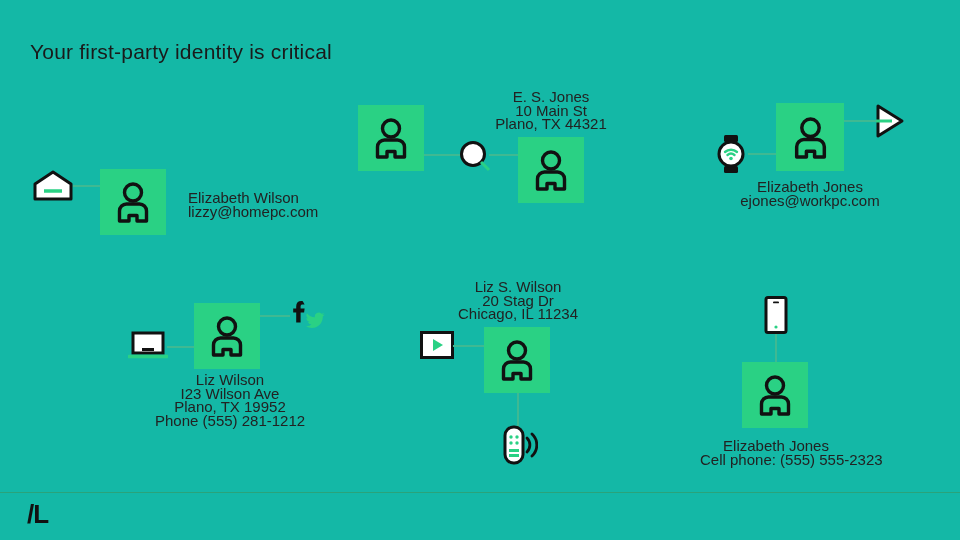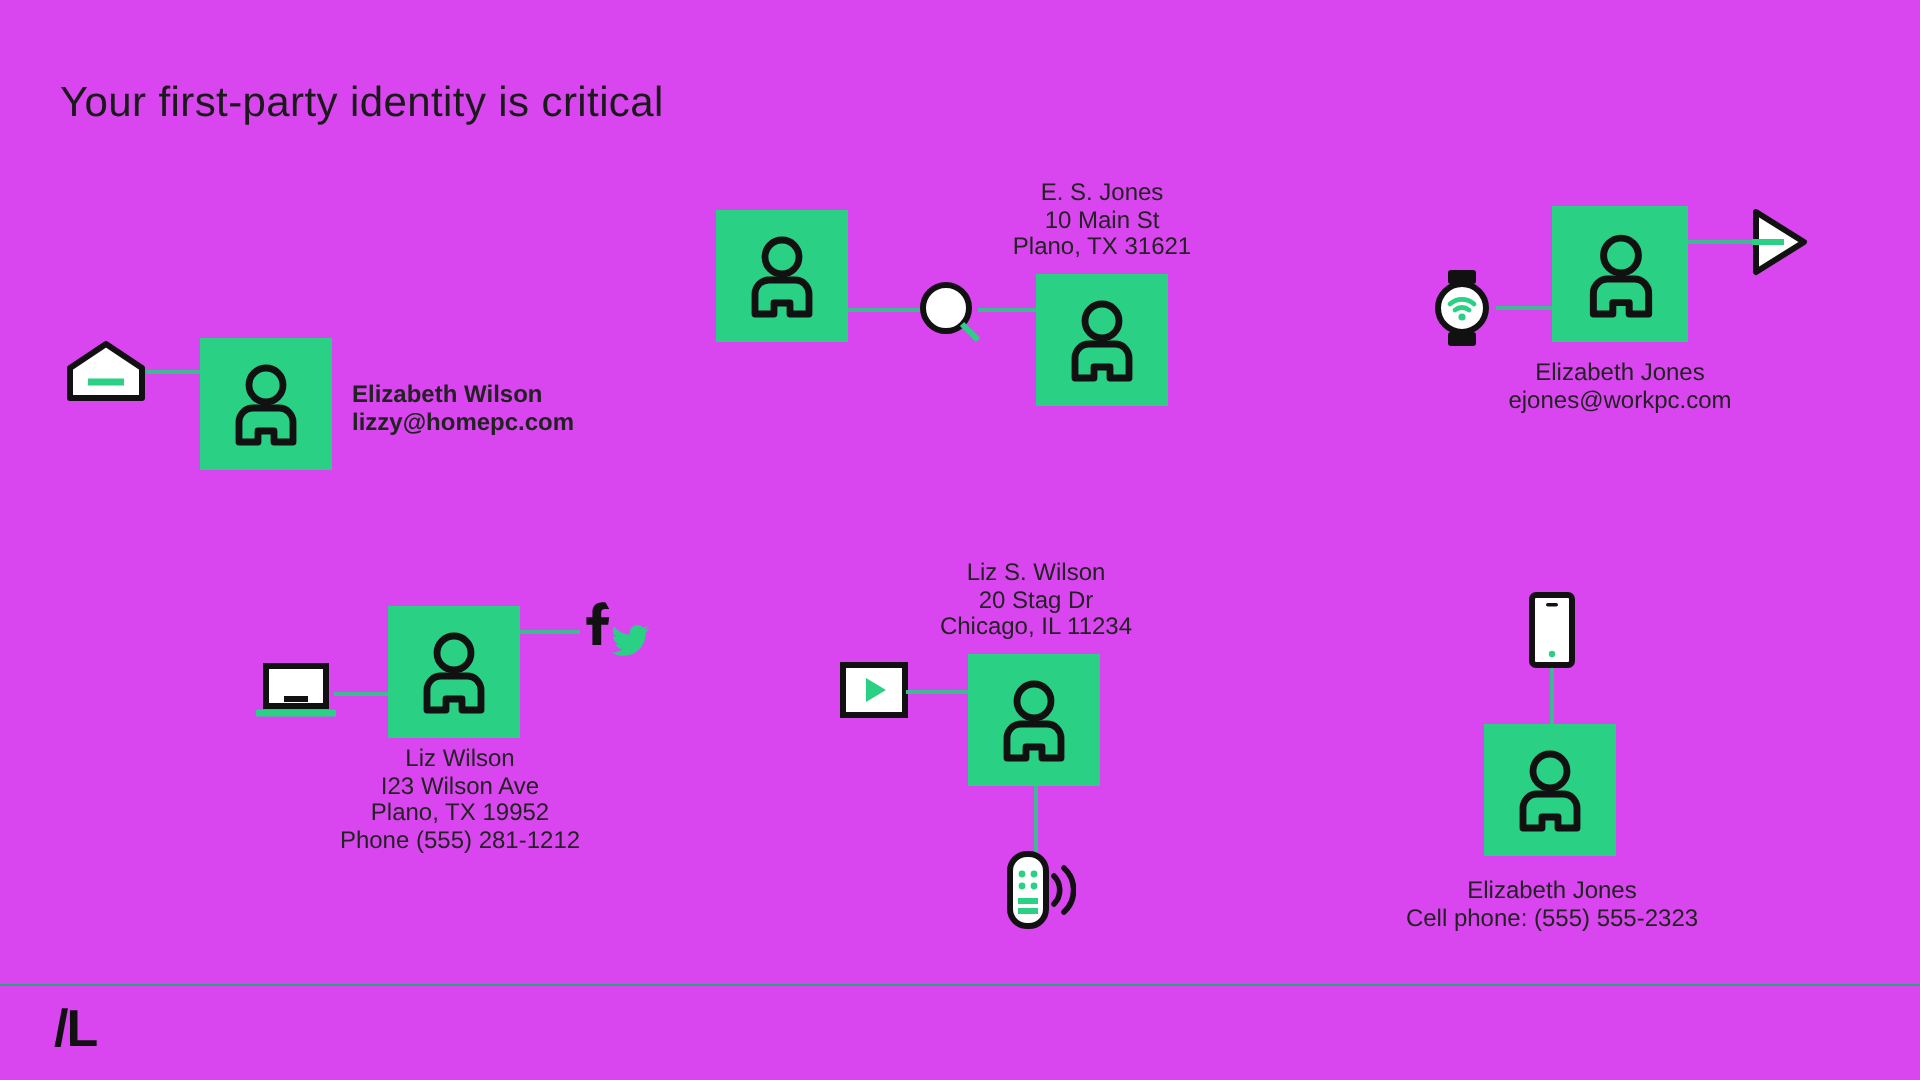--- a/index.html
+++ b/index.html
@@ -2,40 +2,40 @@
 <html><head>
 <meta charset="utf-8">
 <style>
   * { box-sizing: border-box; margin: 0; padding: 0; }
   html, body {
     width: 960px; height: 540px;
     background: #ffffff;
     font-family: "Liberation Sans", sans-serif;
     overflow: hidden;
   }
-  .slide { position: relative; width: 960px; height: 540px; background:#d946ef; }
+  .slide { position: relative; width: 960px; height: 540px; background:#14b8a6; }
 
   .slide-title {
     position: absolute; left: 30px; top: 40px;
     font-size: 21px; color: #1a1a1a; letter-spacing: .2px;
     white-space: nowrap;
   }
 
   
   .node { position: absolute; }
   .tile {
     position: absolute;
     background: #2ad184;
     display: flex; align-items: center; justify-content: center;
   }
   .tile svg { display:block; }
 
   .caption {
     position: absolute;
-    font-size: 12px; line-height: 13.5px; color: #222;
+    font-size: 15px; line-height: 13.5px; color: #222;
     white-space: nowrap;
   }
   .caption.center { text-align: center; }
   .caption.left   { text-align: left; }
 
   .link {
     position: absolute;
     background: #3fb992;
   }
   .link.h { height: 1.5px; }
@@ -73,21 +73,21 @@
 
     <div class="link h" style="left:73px; top:185px; width:27px;"></div>
 
     <div class="tile" style="left:100px; top:169px; width:66px; height:66px;">
       <svg width="40" height="42" viewBox="0 0 40 42">
         <circle cx="20" cy="11.5" r="8.5" fill="none" stroke="#111" stroke-width="3.4"></circle>
         <path d="M6.5 40 L6.5 30 A7 7 0 0 1 13.5 23 L26.5 23 A7 7 0 0 1 33.5 30 L33.5 40 L24 40 L24 34.5 L16 34.5 L16 40 Z" fill="none" stroke="#111" stroke-width="3.4" stroke-linejoin="round"></path>
       </svg>
     </div>
 
-    <div class="caption left" style="left:176px; top:191px;font-weight:bold;">
+    <div class="caption left" style="left:188px; top:191px;">
       <div>Elizabeth Wilson</div>
       <div>lizzy@homepc.com</div>
     </div>
   </div>
 
   <div class="node">
 
     <div class="tile" style="left:358px; top:105px; width:66px; height:66px;">
       <svg width="40" height="42" viewBox="0 0 40 42">
         <circle cx="20" cy="11.5" r="8.5" fill="none" stroke="#111" stroke-width="3.4"></circle>
@@ -109,21 +109,21 @@
     <div class="tile" style="left:518px; top:137px; width:66px; height:66px;">
       <svg width="40" height="42" viewBox="0 0 40 42">
         <circle cx="20" cy="11.5" r="8.5" fill="none" stroke="#111" stroke-width="3.4"></circle>
         <path d="M6.5 40 L6.5 30 A7 7 0 0 1 13.5 23 L26.5 23 A7 7 0 0 1 33.5 30 L33.5 40 L24 40 L24 34.5 L16 34.5 L16 40 Z" fill="none" stroke="#111" stroke-width="3.4" stroke-linejoin="round"></path>
       </svg>
     </div>
 
     <div class="caption center" style="left:476px; top:90px; width:150px;">
       <div>E. S. Jones</div>
       <div>10 Main St</div>
-      <div>Plano, TX 31621</div>
+      <div>Plano, TX 44321</div>
     </div>
   </div>
 
   <div class="node">
 
     <div class="ico" style="left:714px; top:134px;">
       <svg width="34" height="40" viewBox="0 0 34 40">
         <rect x="10" y="1" width="14" height="7" rx="1.5" fill="#111"></rect>
         <rect x="10" y="32" width="14" height="7" rx="1.5" fill="#111"></rect>
         <circle cx="17" cy="20" r="12" fill="#fff" stroke="#111" stroke-width="3"></circle>

